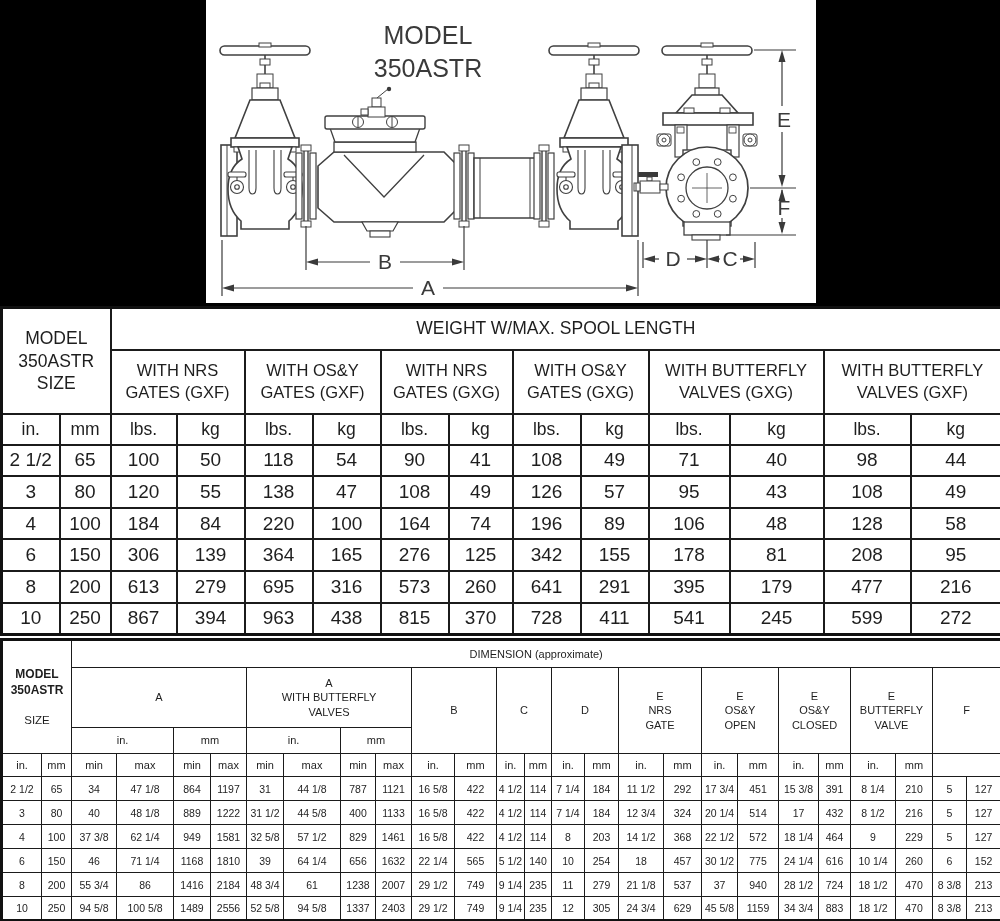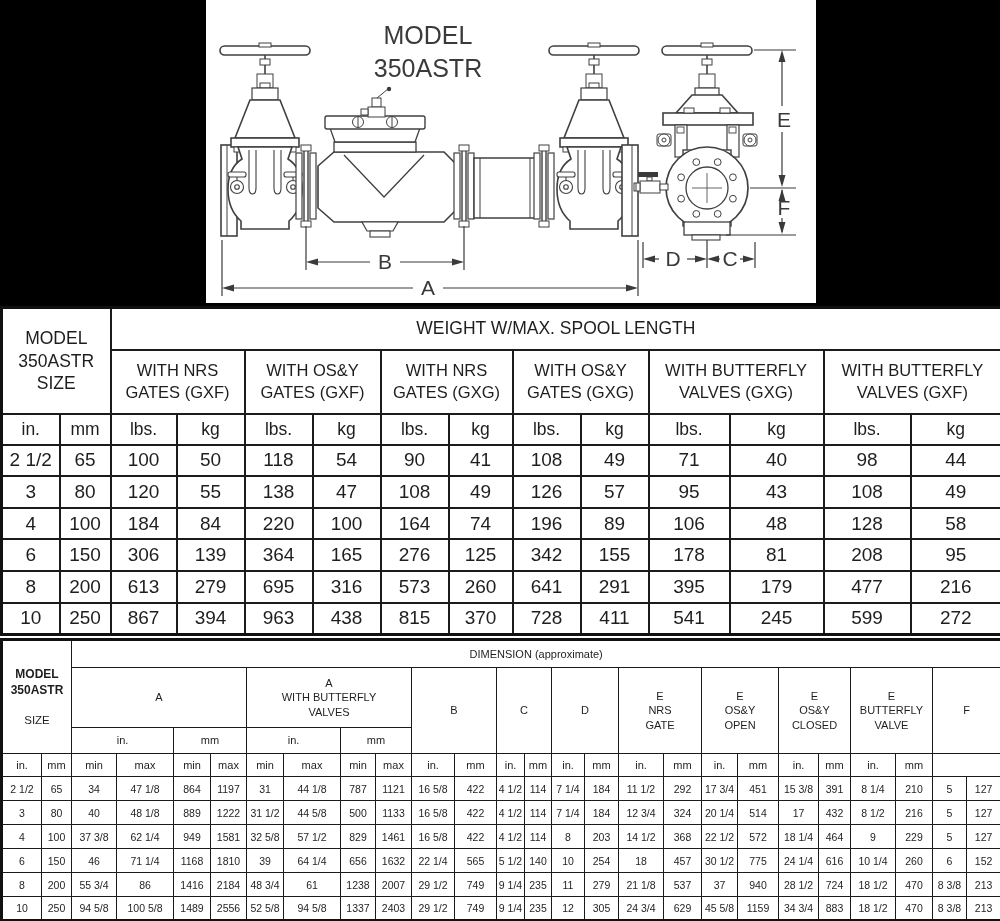--- a/index.html
+++ b/index.html
@@ -542,21 +542,21 @@
       </tr>
       <tr>
         <td>3</td>
         <td>80</td>
         <td>40</td>
         <td>48 1/8</td>
         <td>889</td>
         <td>1222</td>
         <td>31 1/2</td>
         <td>44 5/8</td>
-        <td>500</td>
+        <td>400</td>
         <td>1133</td>
         <td>16 5/8</td>
         <td>422</td>
         <td>4 1/2</td>
         <td>114</td>
         <td>7 1/4</td>
         <td>184</td>
         <td>12 3/4</td>
         <td>324</td>
         <td>20 1/4</td>

